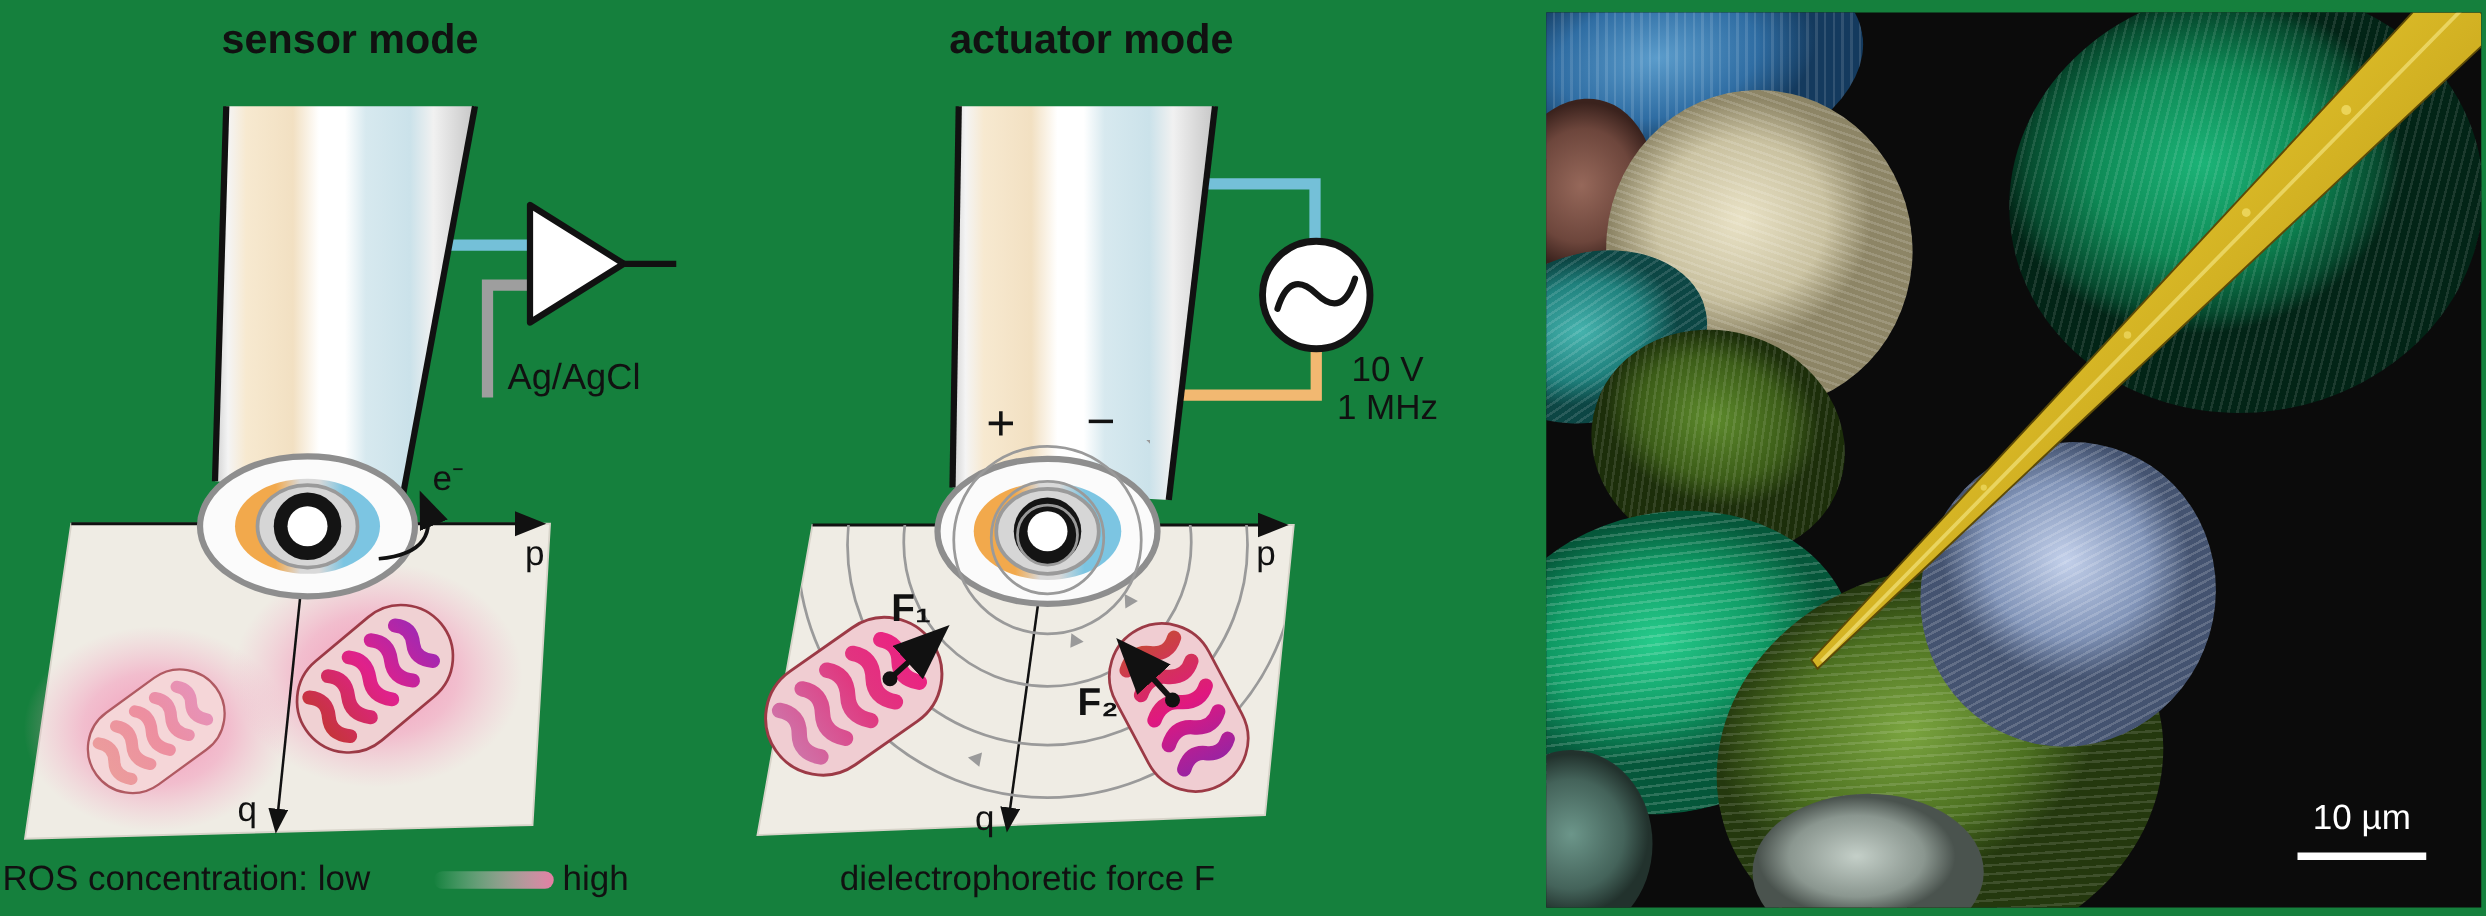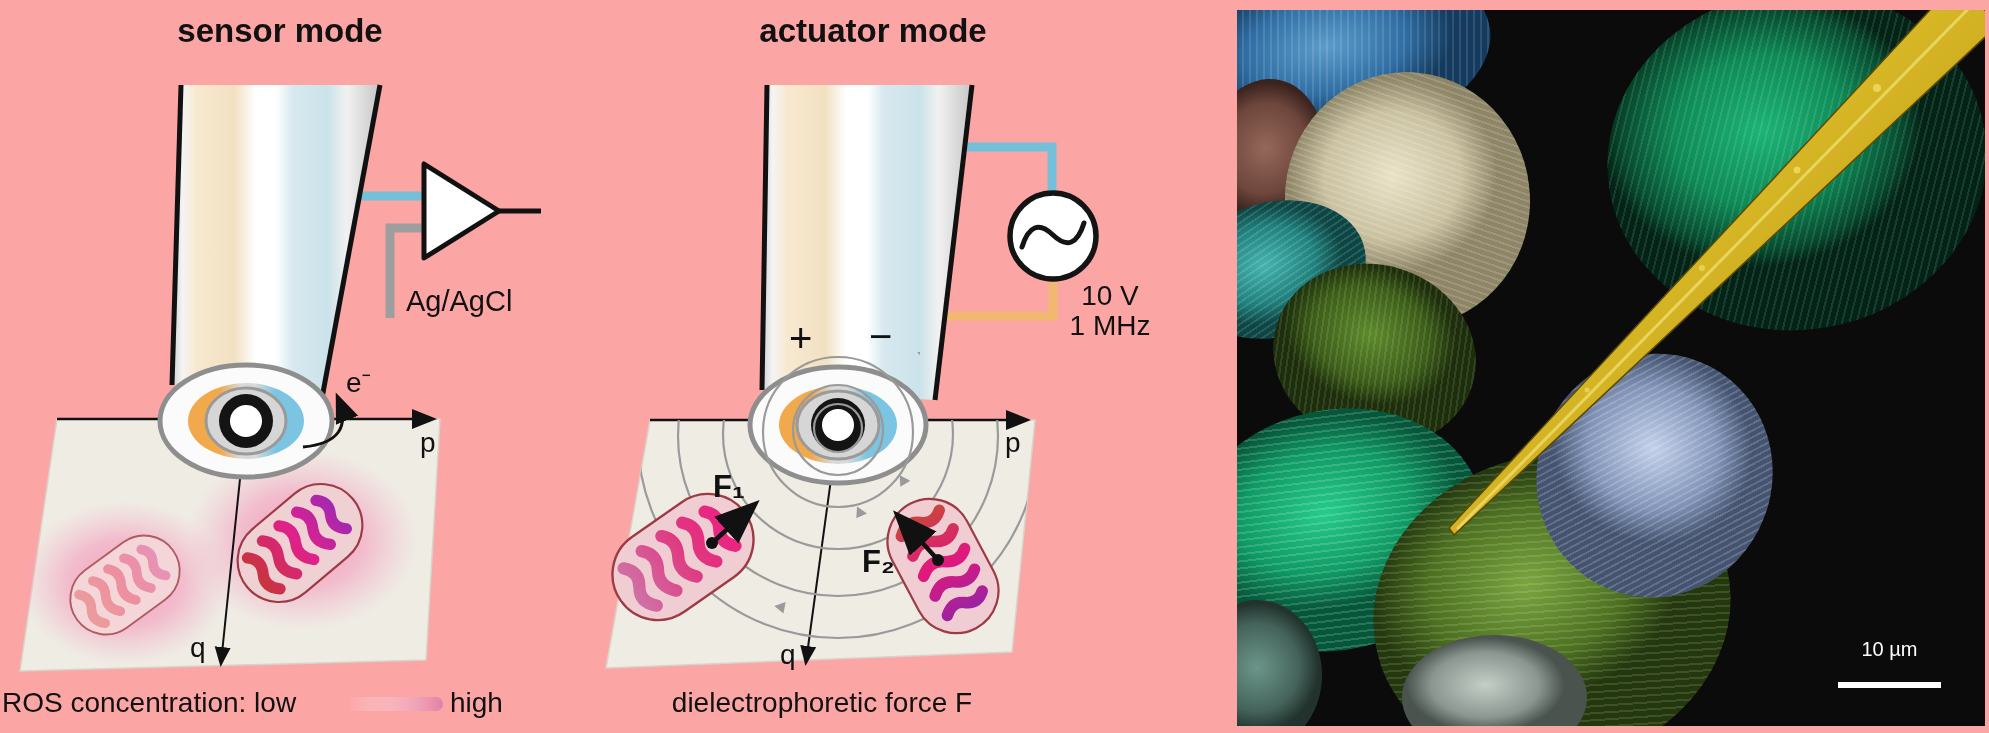--- a/index.html
+++ b/index.html
@@ -1,16 +1,16 @@
 <!DOCTYPE html>
 <html><head>
 <meta charset="utf-8">
 <style>
   html,body{margin:0;padding:0;background:#ffffff;}
-  #fig{position:relative;width:1989px;height:733px;background:#fca5a5;overflow:hidden;
+  #fig{position:relative;width:1989px;height:733px;background:#15803d;overflow:hidden;
        font-family:"Liberation Sans", sans-serif;}
   #diagram{position:absolute;left:0;top:0;}
   text{font-family:"Liberation Sans", sans-serif;fill:#111;}
   .title{font-size:33px;font-weight:bold;}
   .lab{font-size:28px;}
   .lab29{font-size:29px;}
   .sign{font-size:40px;font-weight:500;}
   .flab{font-size:31px;font-weight:bold;}
   .cap{font-size:28px;}
   
@@ -42,21 +42,21 @@
   .g-lilac{left:300px;top:343px;width:235px;height:245px;transform:rotate(22deg);
     background:repeating-linear-gradient(130deg,rgba(255,255,255,.16) 0 2px,rgba(0,0,0,0) 2px 6px),
     radial-gradient(closest-side at 45% 40%,#c3d0ea,#8194b8 62%,#445370 95%);}
   .g-graywhite{left:165px;top:625px;width:185px;height:125px;
     background:radial-gradient(closest-side at 45% 40%,#c4cfc8,#8a968f 65%,#4a534e 95%);}
   .g-tealgray{left:-45px;top:590px;width:130px;height:150px;
     background:radial-gradient(closest-side at 50% 45%,#6c968a,#44635a 65%,#22322d 95%);}
   #sem-pip{position:absolute;left:0;top:0;}
   #scalebar{position:absolute;left:601px;top:672px;width:103px;height:6px;background:#ffffff;}
   #scaletext{position:absolute;left:601px;top:628px;width:103px;text-align:center;color:#fff;
-    font-size:20px;font-family:"Liberation Sans",sans-serif;}
+    font-size:28px;font-family:"Liberation Sans",sans-serif;}
 </style>
 </head>
 <body>
 
 <div id="fig">
 
 <svg id="diagram" width="1237" height="733" viewBox="0 0 1237 733">
   <defs>
     <marker id="arrB" markerWidth="11" markerHeight="9" refX="8" refY="4" orient="auto">
       <path d="M0,0 L10,4 L0,8 z" fill="#111"></path>

